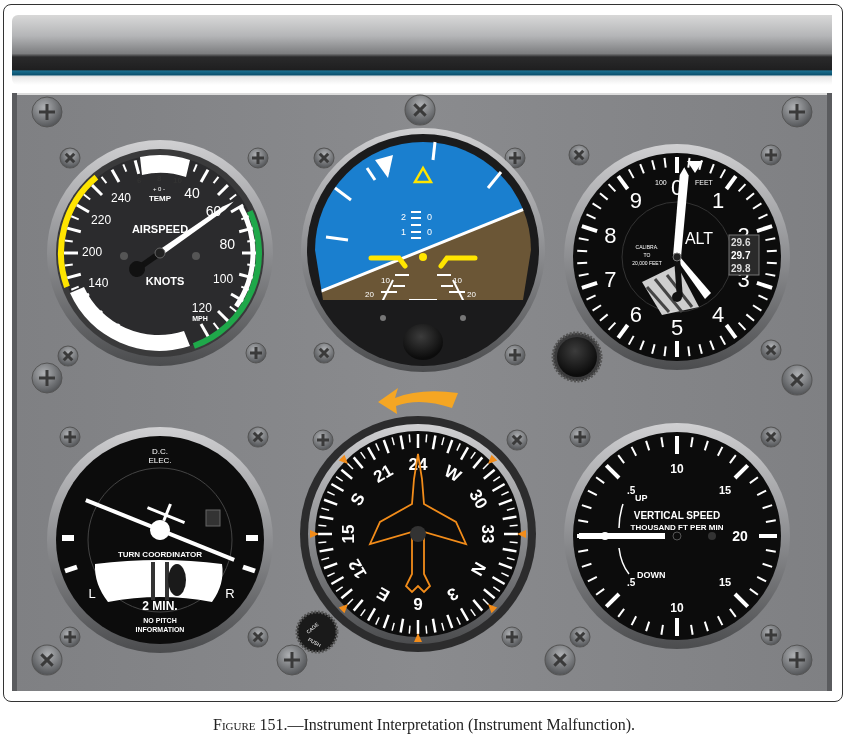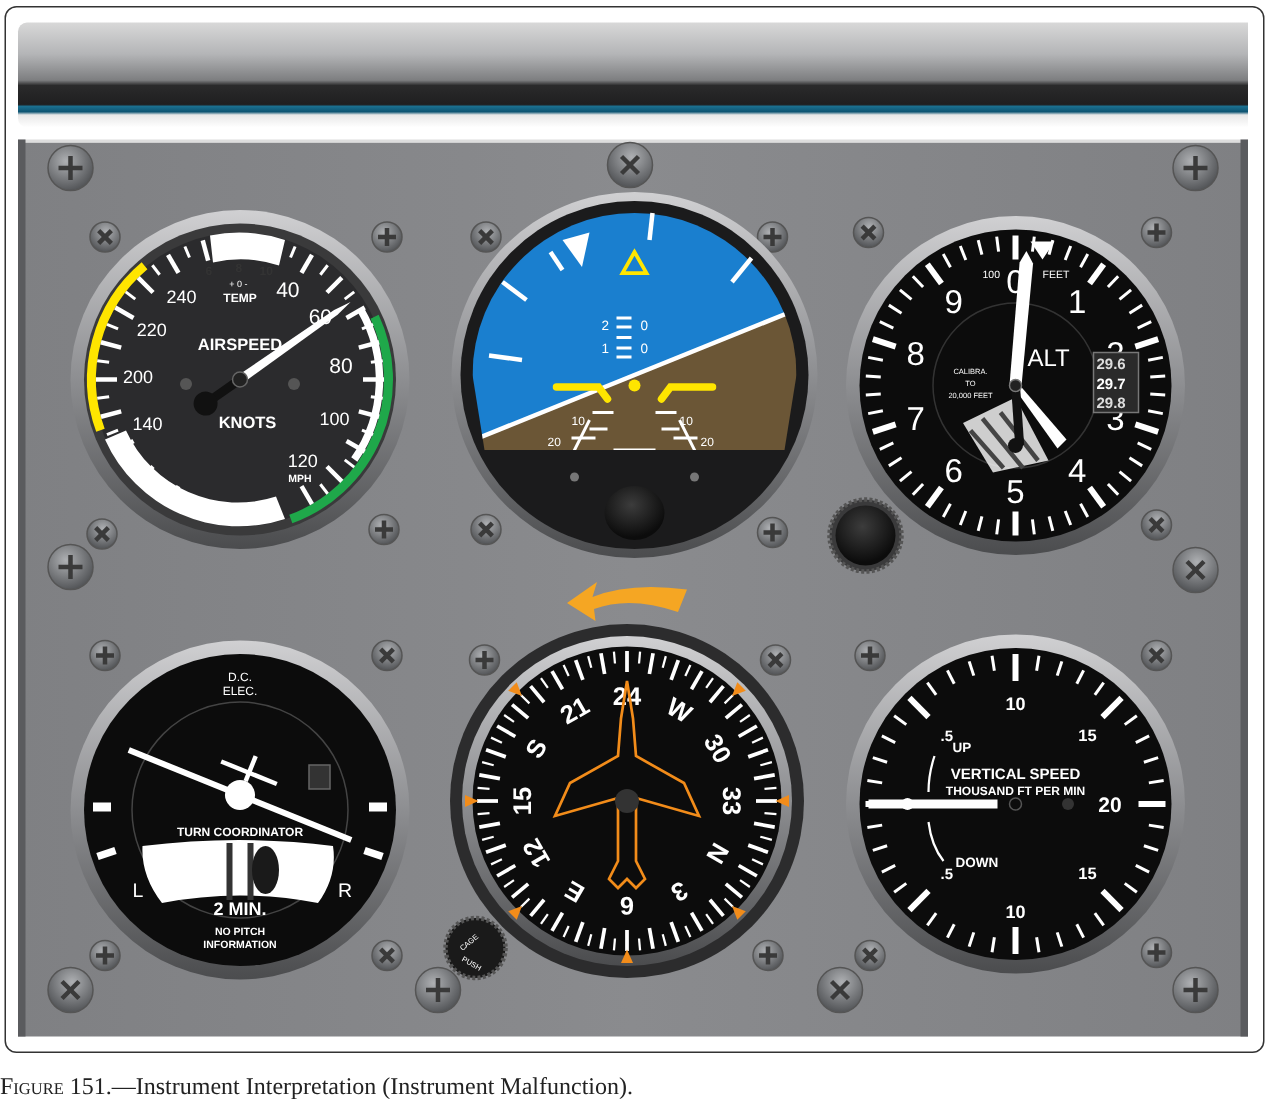--- a/index.html
+++ b/index.html
@@ -3,21 +3,21 @@
 <meta charset="utf-8">
 <style>
   html,body{margin:0;padding:0;background:#fff;}
   body{width:848px;height:743px;position:relative;overflow:hidden;font-family:"Liberation Sans",sans-serif;}
   .frame{position:absolute;left:3px;top:4px;width:840px;height:698px;border:1.5px solid #333;border-radius:8px;background:#fff;box-sizing:border-box;}
   .topbar{position:absolute;left:12px;top:15px;width:820px;height:70px;border-radius:6px 0 0 6px;
     background:linear-gradient(#d8d8d8 0%,#b4b5b7 30%,#7d7e80 55%,#2a2a2b 60%,#1f1f20 78%,#1b6f8f 80%,#0d5472 85%,#e8e8e8 88%,#fff 100%);}
   .panel{position:absolute;left:12px;top:93px;width:820px;height:598px;background:linear-gradient(90deg,#7f8083,#8a8b8e 50%,#7f8083);border-top:2px solid #ddd;box-sizing:border-box;}
   .panel-edge{position:absolute;top:93px;width:5px;height:598px;background:#5a5b5e;}
   svg{position:absolute;left:0;top:0;}
-  .caption{position:absolute;left:0;width:848px;top:716px;font-family:"Liberation Serif",serif;font-size:16px;color:#222;}
+  .caption{position:absolute;left:0;width:848px;top:716px;text-align:center;font-family:"Liberation Serif",serif;font-size:16px;color:#222;}
   .caption .sc{font-variant:small-caps;}
 </style>
 </head>
 <body>
 
 <div class="frame"></div>
 <div class="topbar"></div>
 <div class="panel"></div>
 <div class="panel-edge" style="left:12px"></div>
 <div class="panel-edge" style="left:827px"></div>

